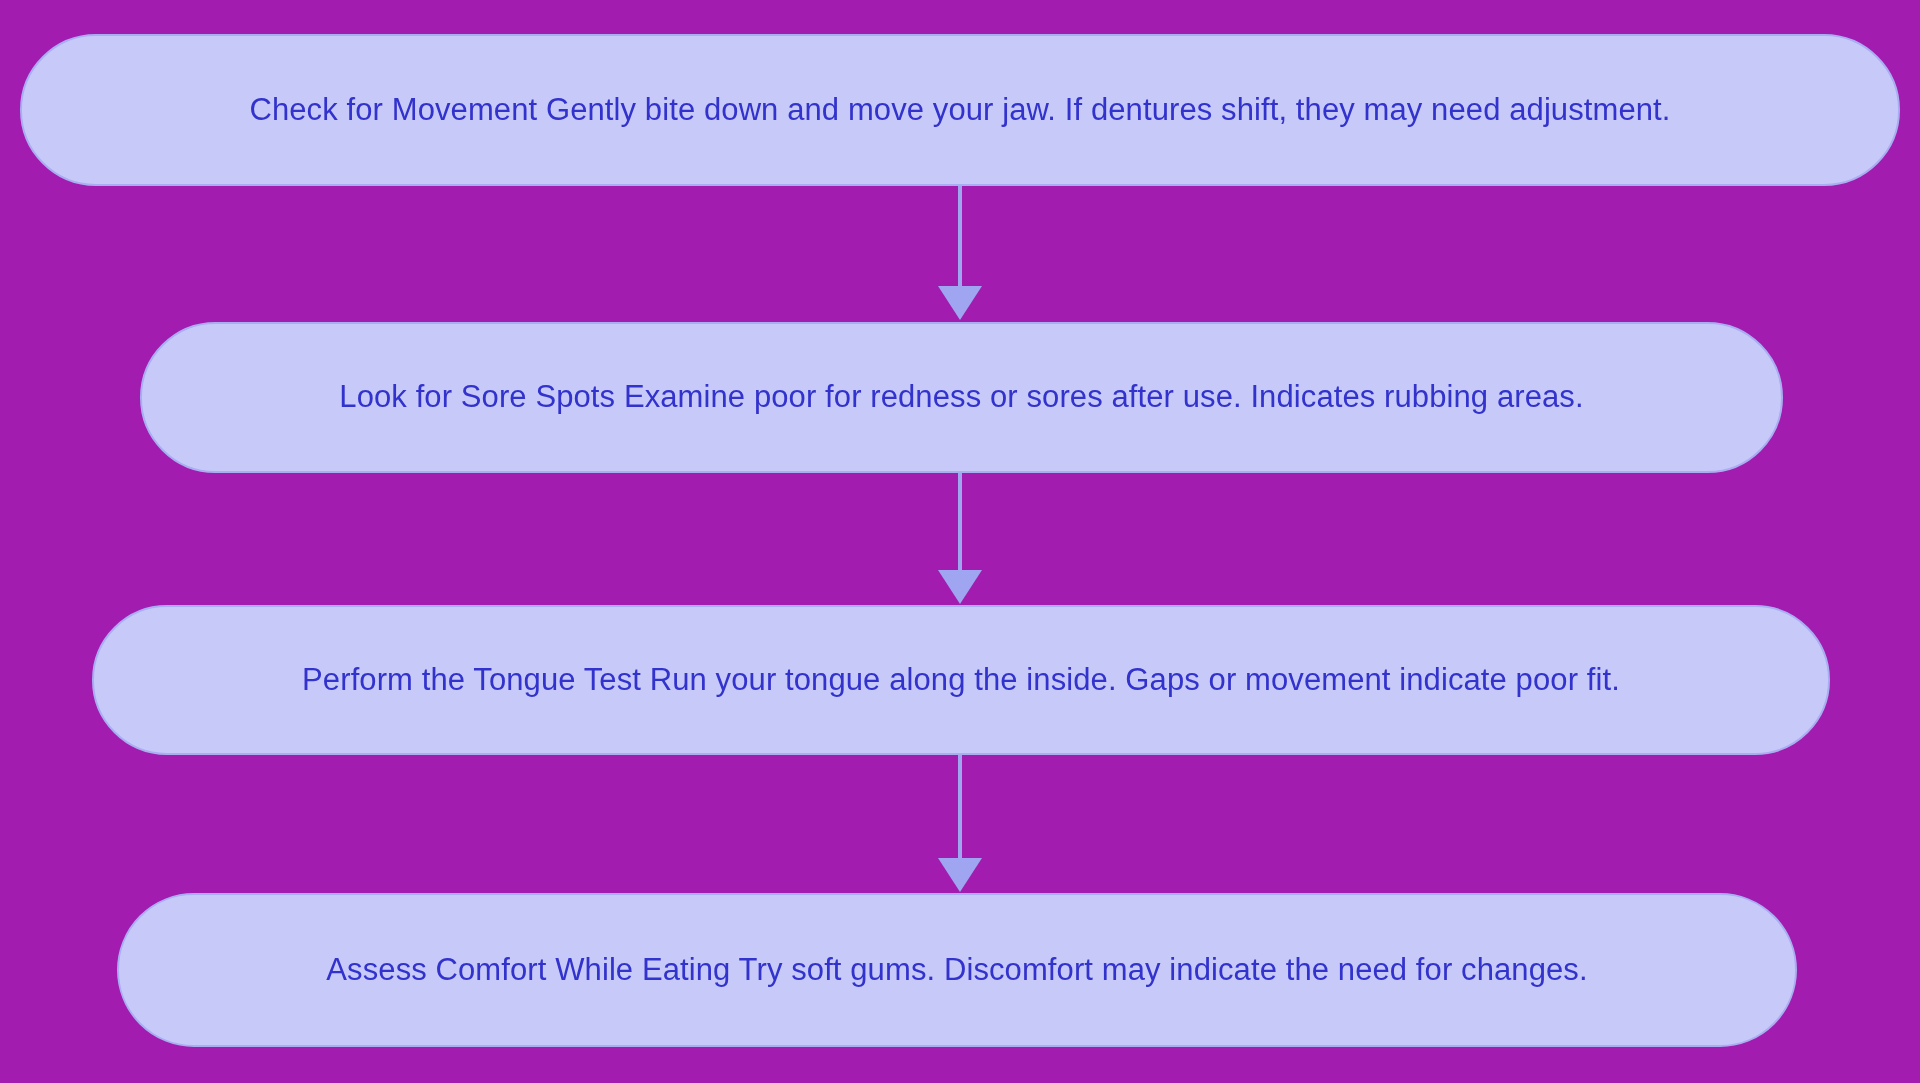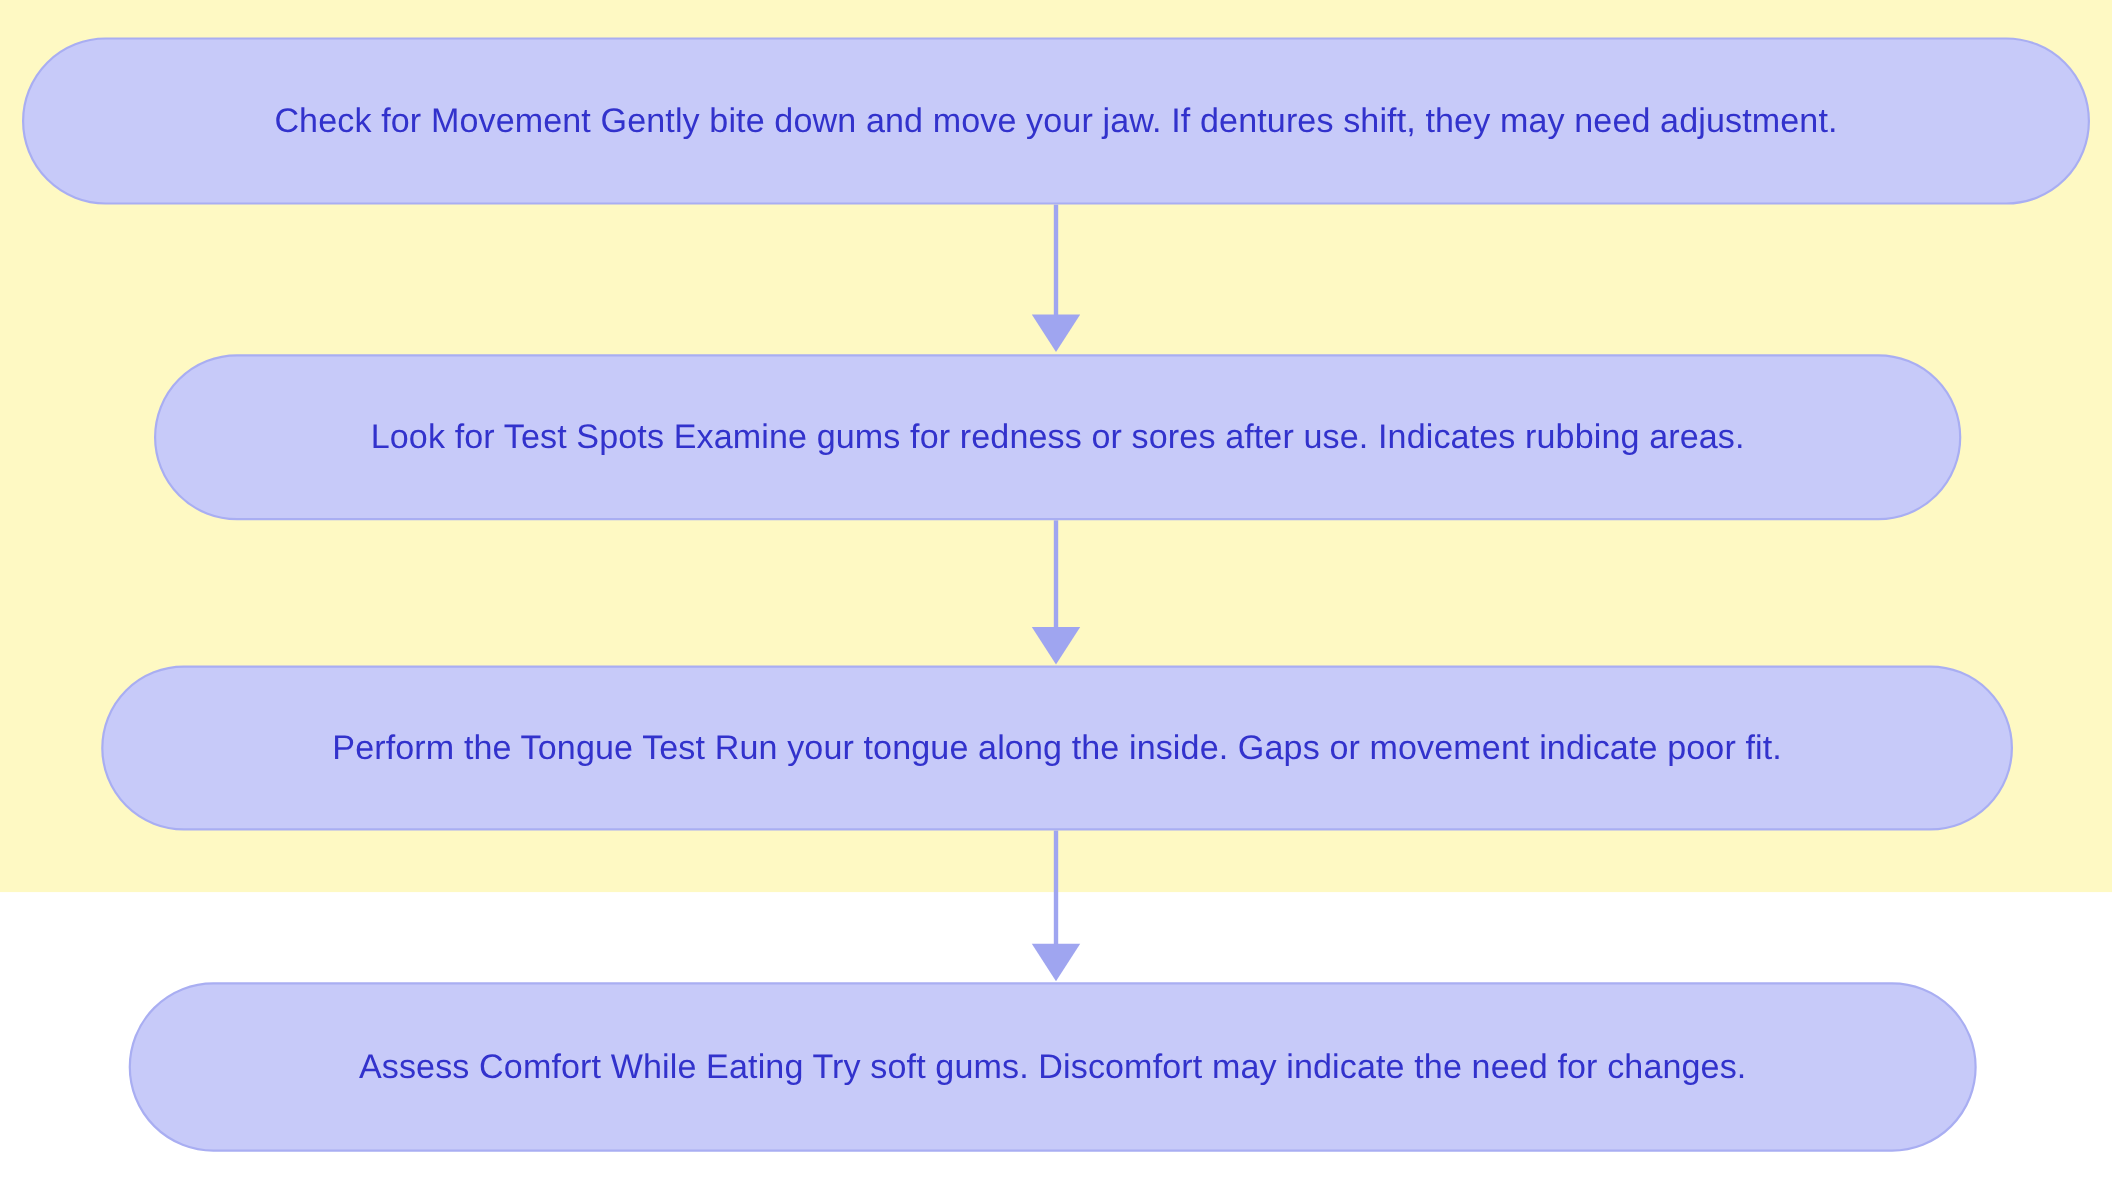--- a/index.html
+++ b/index.html
@@ -11,22 +11,22 @@
   body {
     width: 1920px;
     height: 1083px;
     overflow: hidden;
     font-family: "Liberation Sans", "DejaVu Sans", sans-serif;
   }
 
   #flowchart {
     position: relative;
     width: 1920px;
-    height: 811px;
-    background: #fef9c3;
+    height: 1083px;
+    background: #a21caf;
   }
 
   .node {
     position: absolute;
     box-sizing: border-box;
     display: flex;
     align-items: center;
     justify-content: center;
     background: #c7caf9;
     border: 2px solid #a9aef2;
@@ -90,21 +90,21 @@
       <line class="edge-line" x1="960" y1="755" x2="960" y2="868"></line>
       <polygon class="edge-head" points="960,892 938,858 982,858"></polygon>
     </g>
   </svg>
 
   <div class="node" id="node-1">
     <span class="node-label">Check for Movement Gently bite down and move your jaw. If dentures shift, they may need adjustment.</span>
   </div>
 
   <div class="node" id="node-2">
-    <span class="node-label">Look for Test Spots Examine gums for redness or sores after use. Indicates rubbing areas.</span>
+    <span class="node-label">Look for Sore Spots Examine poor for redness or sores after use. Indicates rubbing areas.</span>
   </div>
 
   <div class="node" id="node-3">
     <span class="node-label">Perform the Tongue Test Run your tongue along the inside. Gaps or movement indicate poor fit.</span>
   </div>
 
   <div class="node" id="node-4">
     <span class="node-label">Assess Comfort While Eating Try soft gums. Discomfort may indicate the need for changes.</span>
   </div>
 

